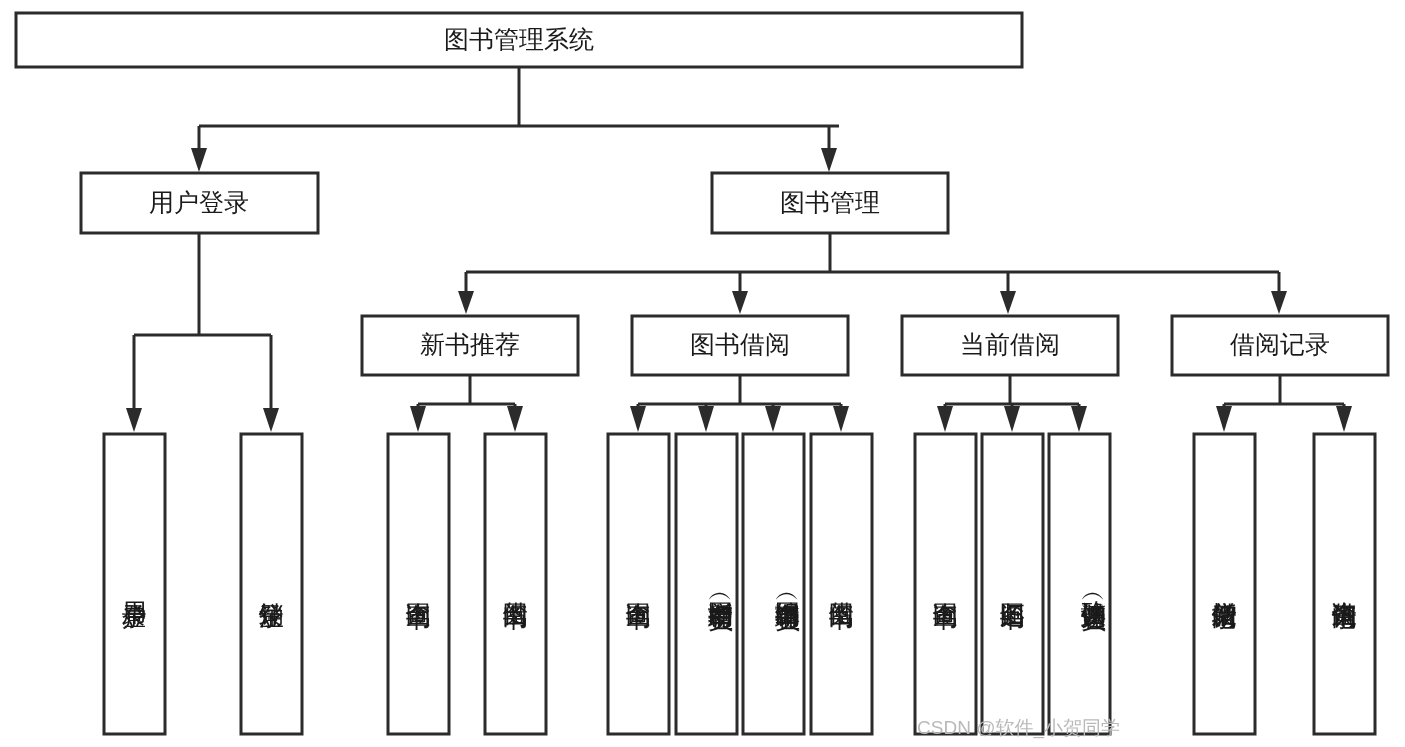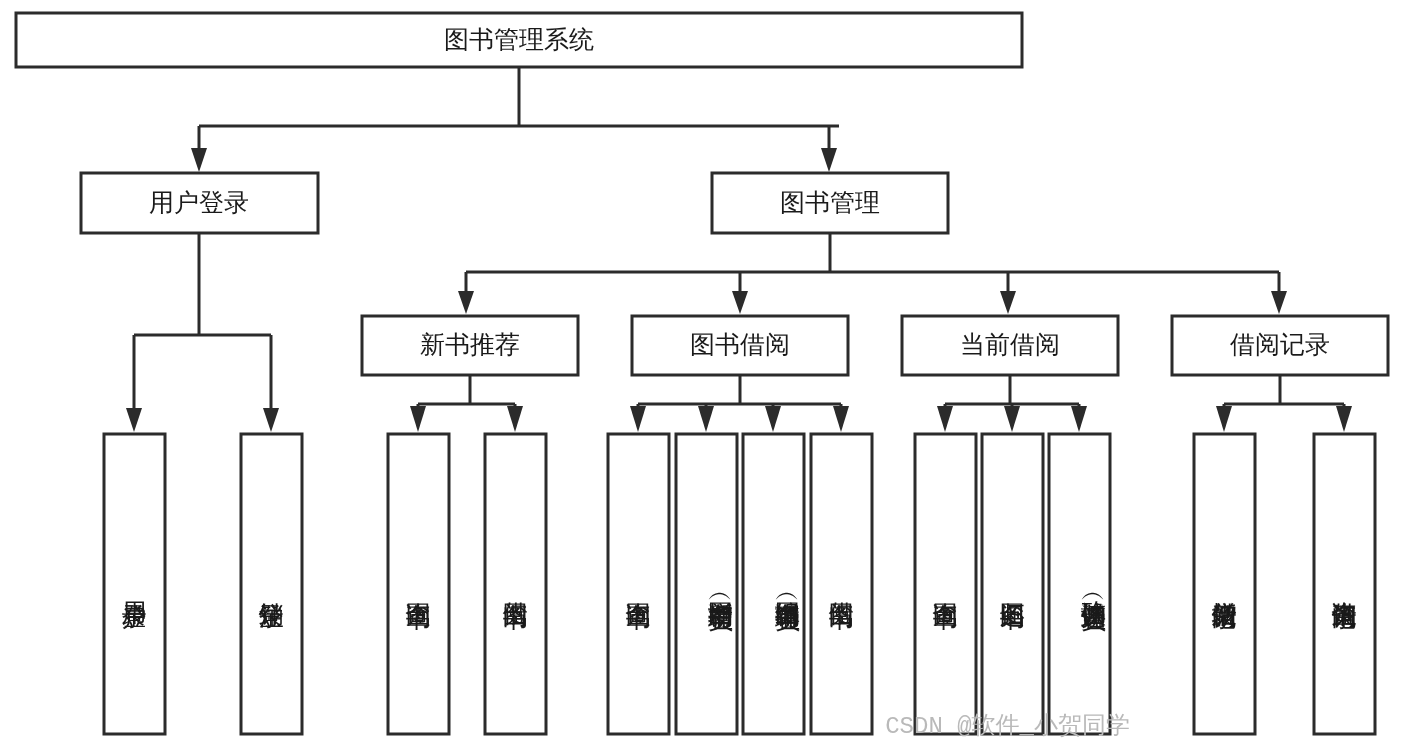--- a/index.html
+++ b/index.html
@@ -62,24 +62,24 @@
     font-family: "Liberation Sans", "DejaVu Sans", sans-serif;
     font-size: 25px;
     line-height: 1.06;
     color: #1a1a1a;
     letter-spacing: 1px;
     white-space: nowrap;
     pointer-events: none;
   }
   .watermark {
     position: absolute;
-    right: 0;
+    right: 10px;
     bottom: 6px;
-    font-family: Liberation Mono, monospace;
-    font-size: 24px;
+    font-family: Liberation Sans, sans-serif;
+    font-size: 19px;
     color: #b9b9b9;
     white-space: nowrap;
   }
 </style>
 </head>
 <body>
 
 <div id="diagram-root">
 
   <svg class="flow" viewBox="0 0 1405 747">

